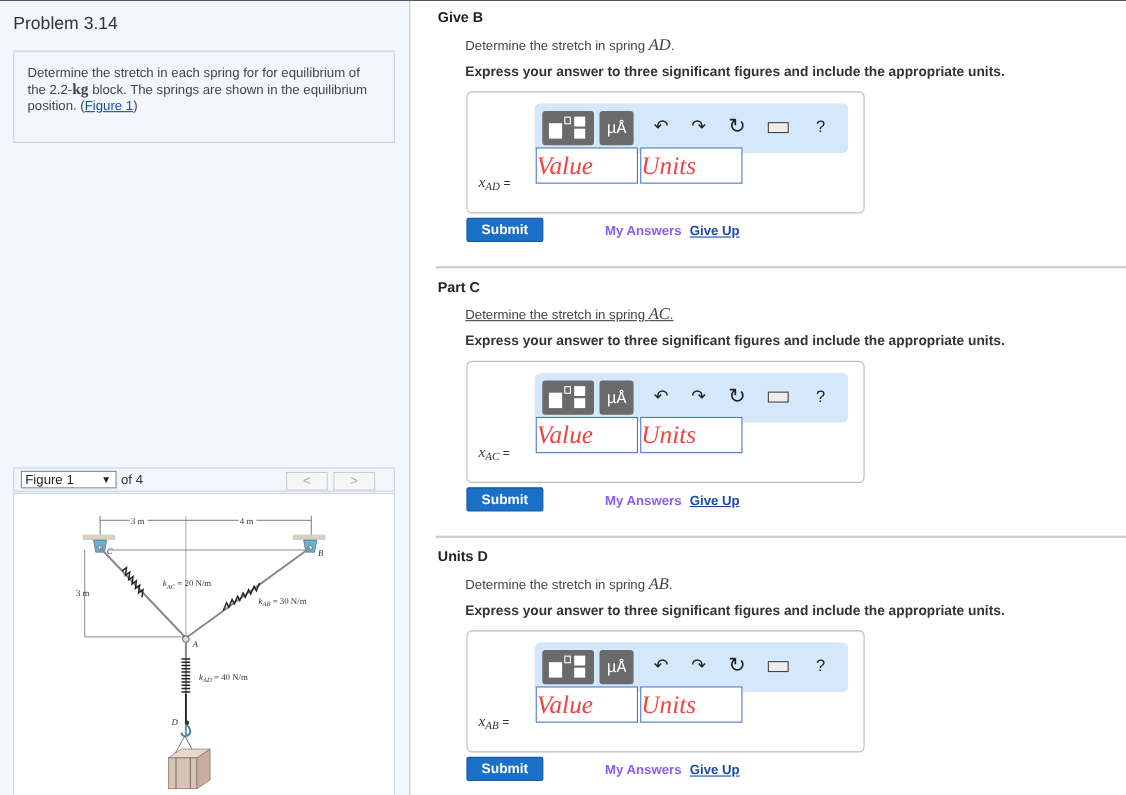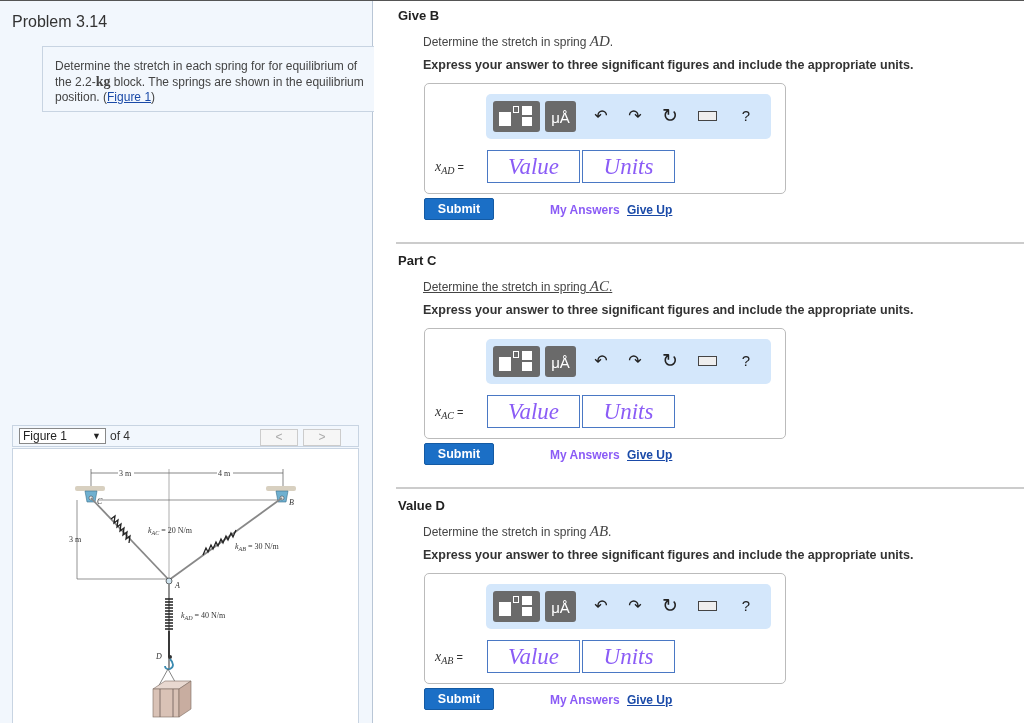--- a/index.html
+++ b/index.html
@@ -1,44 +1,44 @@
 <!DOCTYPE html>
 <html><head>
 <meta charset="utf-8">
 <style>
   * { box-sizing: border-box; margin: 0; padding: 0; }
   html, body { width: 1024px; height: 723px; overflow: hidden; background: #fff; font-family: "Liberation Sans", sans-serif; color: #333; }
   .topbar { position: absolute; left: 0; top: 0; width: 1024px; height: 1px; background: #555; }
   .left { position: absolute; left: 0; top: 1px; width: 373px; height: 722px; background: #f2f7fd; border-right: 1px solid #b9c6d6; }
   .prob-title { position: absolute; left: 12px; top: 12px; font-size: 16px; color: #333; }
-  .prob-box { position: absolute; left: 12px; top: 45px; width: 347px; height: 66px; background: #f2f7fd; border: 1px solid #c8d4e2; padding: 12px 12px; font-size: 12px; line-height: 15px; color: #444; margin-left: 30px; }
+  .prob-box { position: absolute; left: 12px; top: 45px; width: 347px; height: 84px; background: #f2f7fd; border: 1px solid #c8d4e2; padding: 12px 12px; font-size: 12px; line-height: 15px; color: #444; }
   .prob-box .math { font-family: "Liberation Serif", serif; font-size: 14px; font-weight: bold; }
   .prob-box a { color: #1a4aa8; text-decoration: underline; }
   .fig-bar { position: absolute; left: 12px; top: 424px; width: 347px; height: 22px; border: 1px solid #c8d4e2; background: #f2f7fd; }
   .fig-select { position: absolute; left: 6px; top: 2px; width: 87px; height: 16px; border: 1px solid #888; background: #fff; font-size: 12px; padding-left: 3px; line-height: 14px; color: #222; }
   .fig-select .arrow { position: absolute; right: 4px; top: 0; font-size: 9px; }
   .fig-of { position: absolute; left: 97px; top: 3px; font-size: 12px; color: #333; }
   .nav-btn { position: absolute; top: 3px; width: 38px; height: 17px; border: 1px solid #ccc; background: #f6f6f6; color: #aaa; font-size: 12px; text-align: center; line-height: 15px; }
   .fig-area { position: absolute; left: 12px; top: 447px; width: 347px; height: 276px; background: #fff; border: 1px solid #c8d4e2; border-bottom: none; }
   .right { position: absolute; left: 374px; top: 1px; width: 650px; height: 722px; background: #fff; }
   .part { position: absolute; left: 0; width: 650px; }
   .part-divider { position: absolute; left: 22px; width: 628px; height: 2px; background: #ccc; }
   .part-title { position: absolute; left: 24px; font-size: 13px; font-weight: bold; color: #222; }
   .part-q { position: absolute; left: 49px; font-size: 12px; color: #444; }
   .part-q .math { font-family: "Liberation Serif", serif; font-style: italic; font-size: 15px; }
   .part-inst { position: absolute; left: 49px; font-size: 12.5px; font-weight: bold; color: #333; }
   .answer-box { position: absolute; left: 50px; width: 362px; height: 111px; border: 1px solid #bbb; border-radius: 5px; background: #fff; }
   .toolbar { position: absolute; left: 61px; top: 10px; width: 285px; height: 45px; background: #d4e7fb; border-radius: 5px; }
   .tb-tmpl { position: absolute; left: 7px; top: 7px; width: 47px; height: 31px; background: #6a6a6a; border-radius: 3px; }
-  .tb-units { position: absolute; left: 59px; top: 7px; width: 31px; height: 31px; background: #6a6a6a; border-radius: 3px; color: #fff; font-family: Liberation Sans, sans-serif; font-size: 15px; text-align: center; line-height: 33px; }
+  .tb-units { position: absolute; left: 59px; top: 7px; width: 31px; height: 31px; background: #6a6a6a; border-radius: 3px; color: #fff; font-family: Liberation Mono, monospace; font-size: 15px; text-align: center; line-height: 33px; }
   .tb-icon { position: absolute; top: 12px; width: 20px; height: 20px; color: #222; text-align: center; font-size: 16px; line-height: 20px; }
   .ans-label { position: absolute; left: 10px; top: 75px; font-size: 11px; color: #333; }
   .ans-label .x { font-family: "Liberation Serif", serif; font-style: italic; font-size: 14px; }
   .ans-label sub { font-family: "Liberation Serif", serif; font-style: italic; font-size: 10px; vertical-align: -3px; }
-  .ans-input { position: absolute; top: 66px; height: 33px; border: 1px solid #4a78c4; background: #fff; font-family: "Liberation Serif", serif; font-style: italic; font-size: 23px; color: #8b5cf6; text-align: center; line-height: 31px; }
+  .ans-input { position: absolute; top: 50px; height: 33px; border: 1px solid #4a78c4; background: #fff; font-family: "Liberation Serif", serif; font-style: italic; font-size: 23px; color: #ef4444; line-height: 31px; }
   .submit-btn { position: absolute; left: 50px; width: 70px; height: 22px; background: #1b6fc6; border: 1px solid #145aa3; border-radius: 2px; color: #fff; font-weight: bold; font-size: 12.5px; text-align: center; line-height: 20px; }
   .my-answers { position: absolute; left: 176px; font-size: 12px; font-weight: bold; color: #8b5cf6; }
   .give-up { position: absolute; left: 253px; font-size: 12px; font-weight: bold; color: #1a4aa8; text-decoration: underline; }
 </style>
 </head>
 <body>
 
 <div class="topbar"></div>
 
 <div class="left">
@@ -183,21 +183,21 @@
       <div class="ans-input" style="left:62px;width:93px;">Value</div>
       <div class="ans-input" style="left:157px;width:93px;">Units</div>
     </div>
     <div class="submit-btn" style="top:197px;">Submit</div>
     <div class="my-answers" style="top:202px;">My Answers</div>
     <div class="give-up" style="top:202px;">Give Up</div>
   </div>
 
   <div class="part-divider" style="top:486px;"></div>
   <div class="part" style="top:490px;">
-    <div class="part-title" style="top:7px;">Value D</div>
+    <div class="part-title" style="top:7px;">Units D</div>
     <div class="part-q" style="top:32px;">
       <span>Determine the stretch in spring </span><span class="math">AB</span><span>.</span>
     </div>
     <div class="part-inst" style="top:57px;">Express your answer to three significant figures and include the appropriate units.</div>
     <div class="answer-box" style="top:82px;">
       <div class="toolbar">
         <div class="tb-tmpl">
           <div style="position:absolute;left:6px;top:11px;width:12px;height:14px;background:#fff;"></div>
           <div style="position:absolute;left:20px;top:5px;width:6px;height:7px;border:1px solid #fff;"></div>
           <div style="position:absolute;left:29px;top:5px;width:10px;height:9px;background:#fff;"></div>

